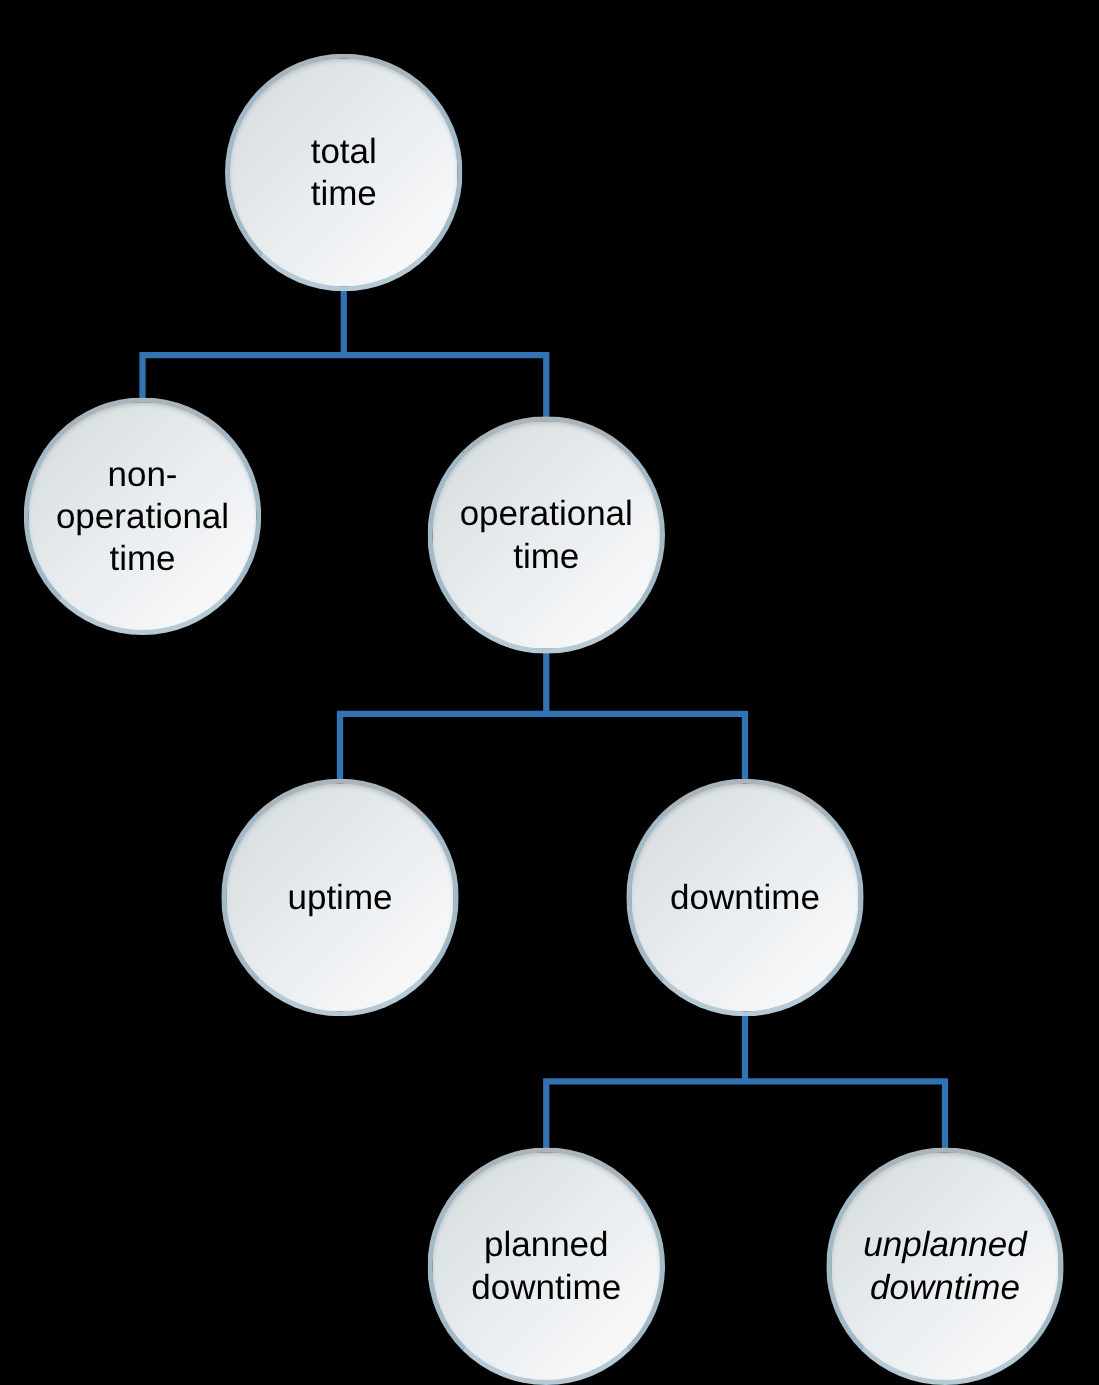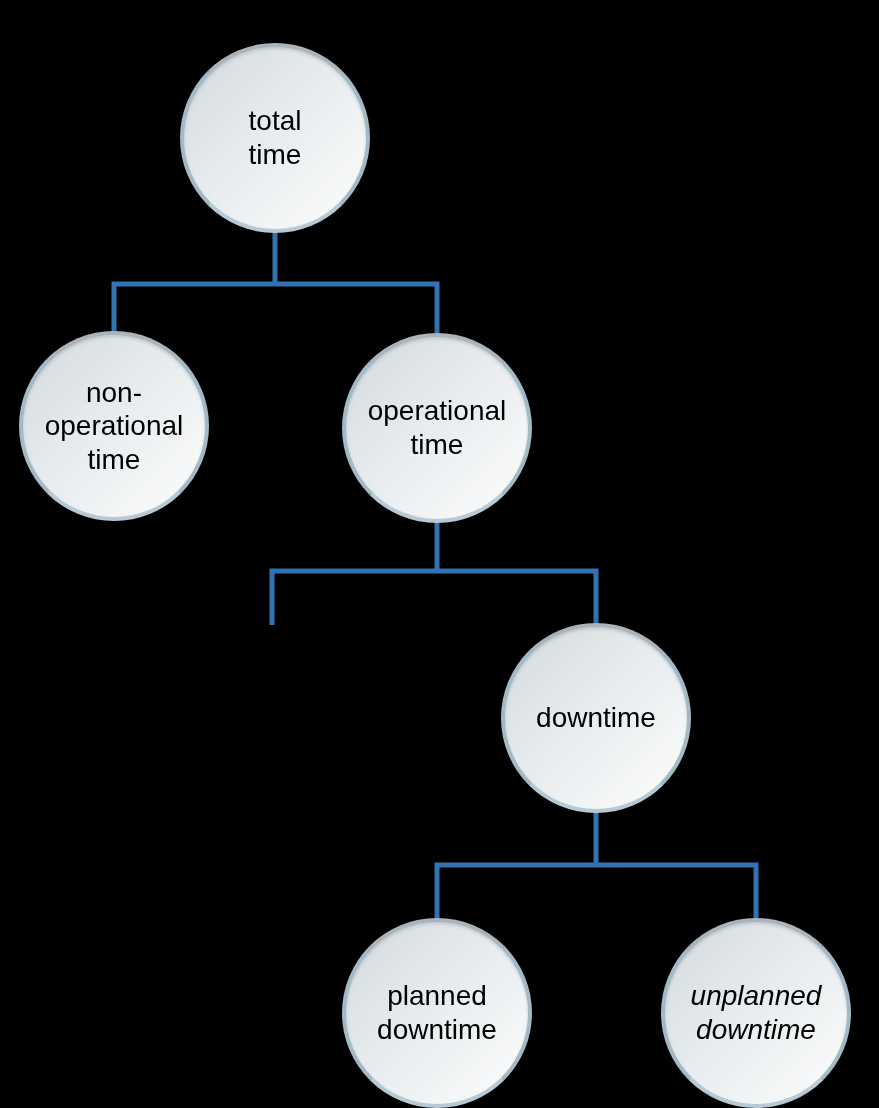--- a/index.html
+++ b/index.html
@@ -50,21 +50,21 @@
     box-shadow: inset 0 2px 3px rgba(140,155,165,0.35);
   }
   .node .label {
     color: var(--text);
     font-size: 28px;
     line-height: 1.2;
     text-align: center;
     white-space: pre-line;
   }
   .n-total        { left: 180px; top: 15px;  }
-  .n-nonop        { left: 19px;  top: 303px; }
+  .n-nonop        { left: 19px;  top: 290px; }
   .n-op           { left: 342px; top: 305px; }
   .n-uptime       { left: 177px; top: 595px; }
   .n-downtime     { left: 501px; top: 595px; }
   .n-planned      { left: 342px; top: 890px; align-items: center; }
   .n-unplanned    { left: 661px; top: 890px; font-style: italic; }
 </style>
 </head>
 <body>
 
 <div class="canvas">
@@ -96,20 +96,23 @@
     <span class="label">non-
 operational
 time</span>
   </div>
 
   <div class="node n-op">
     <span class="label">operational
 time</span>
   </div>
 
+  <div class="node n-uptime">
+    <span class="label">uptime</span>
+  </div>
 
   <div class="node n-downtime">
     <span class="label">downtime</span>
   </div>
 
   <div class="node n-planned">
     <span class="label">planned
 downtime</span>
   </div>
 

